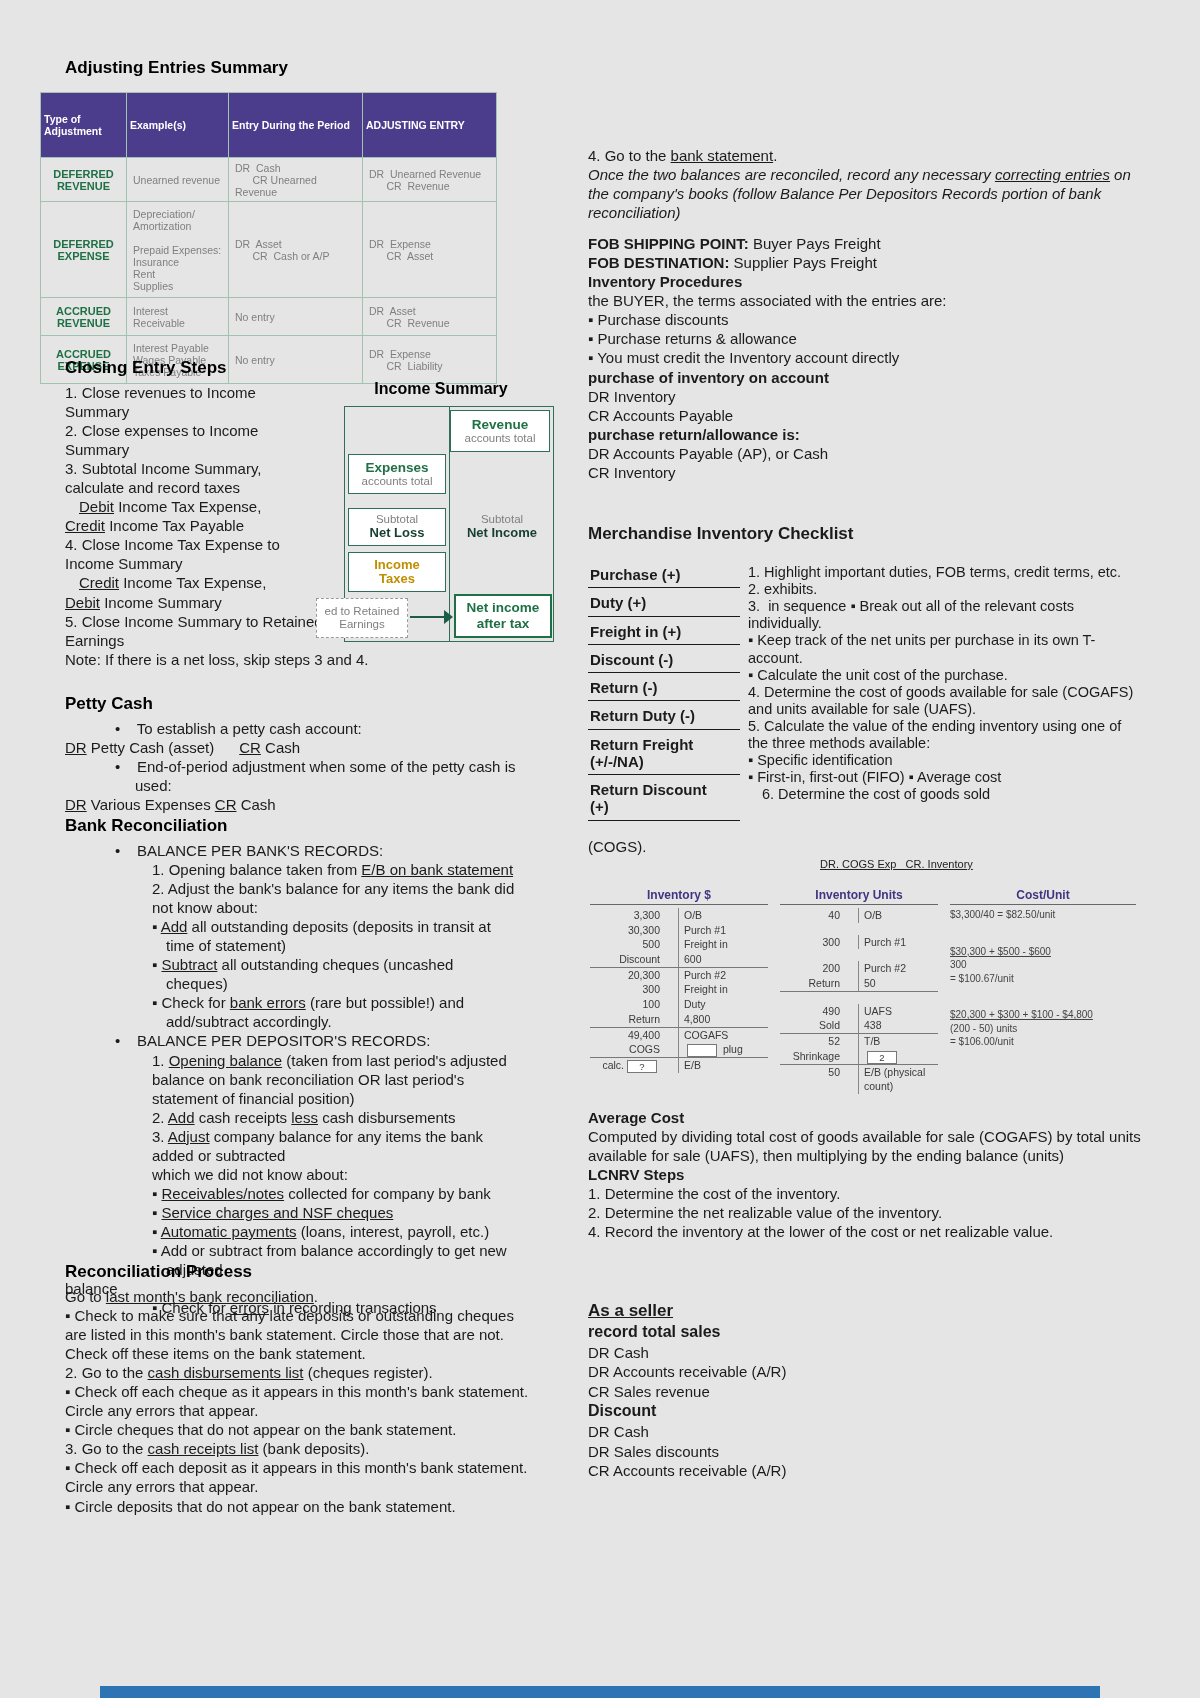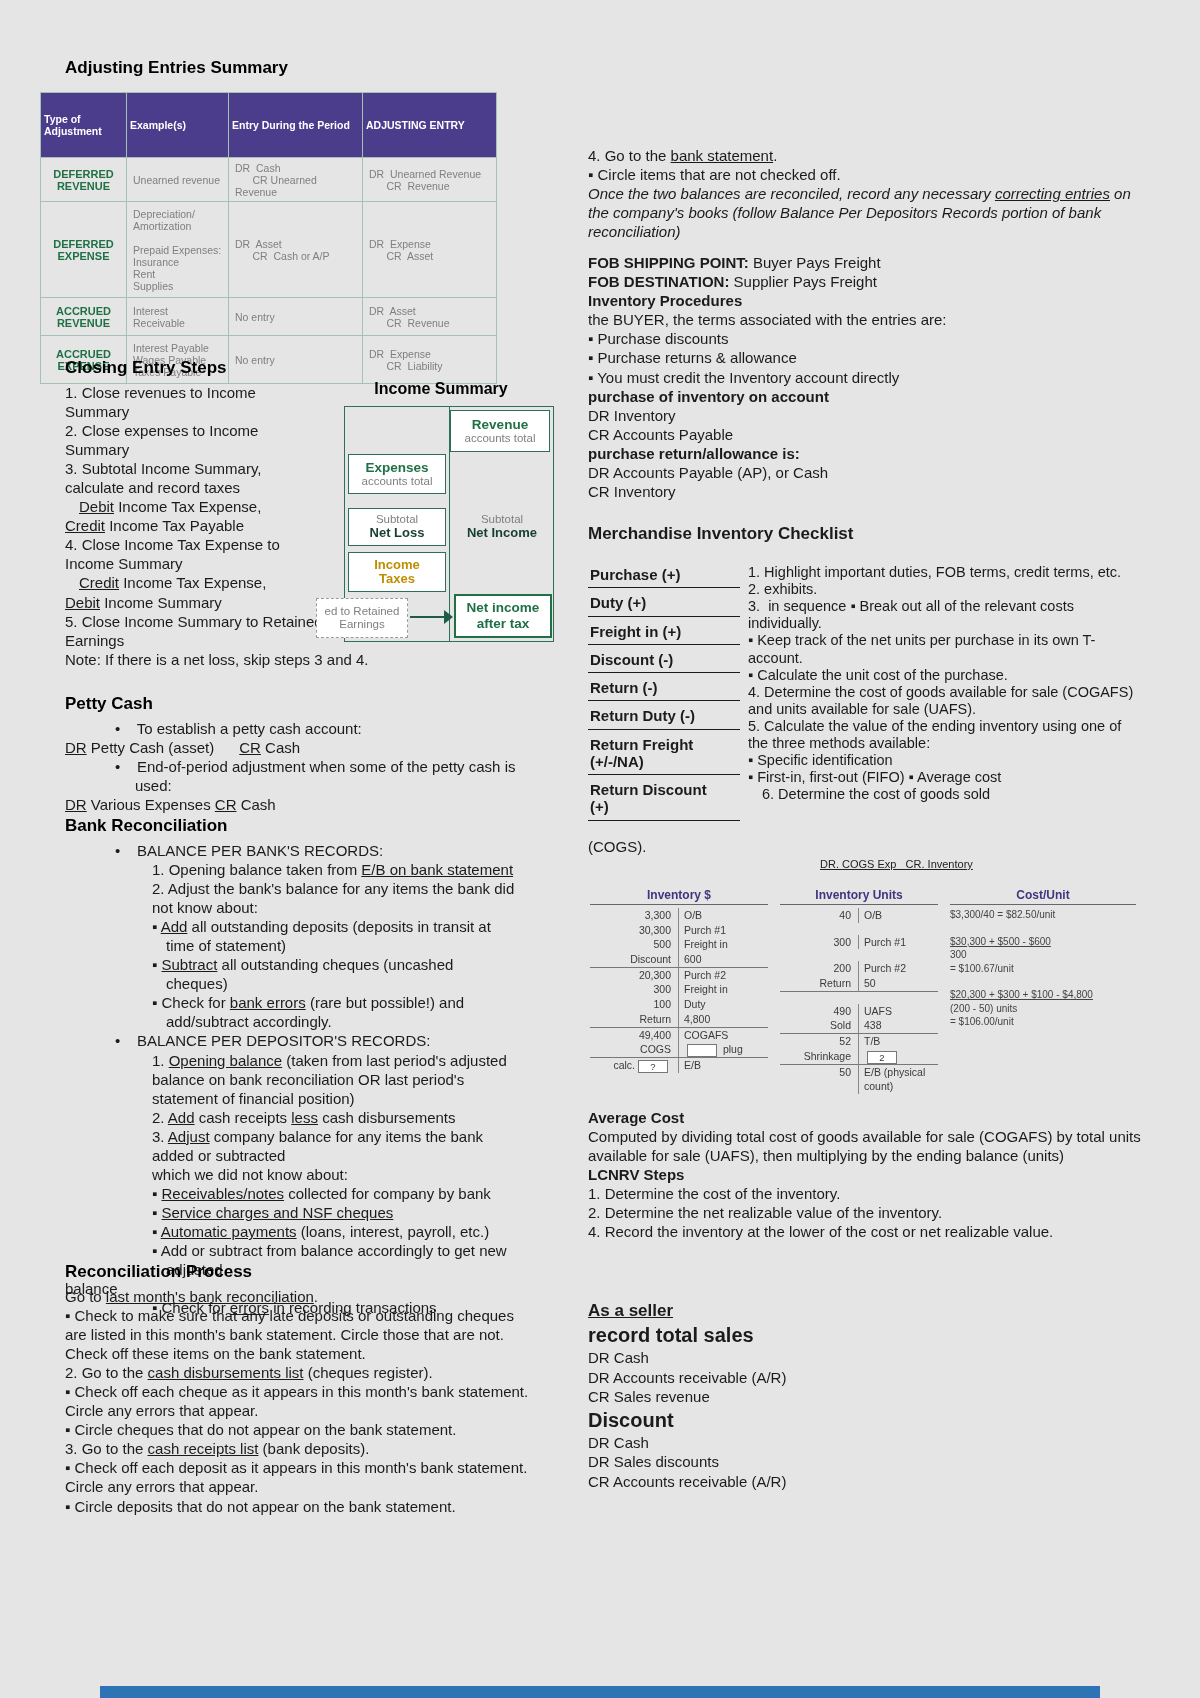--- a/index.html
+++ b/index.html
@@ -11,21 +11,21 @@
   .i{font-style:italic}
   .sp{height:12px}
   .blk{white-space:pre-wrap}
   .ind1{margin-left:14px}
   .ind2{margin-left:87px}
   .dot{margin-left:50px}
   .hang{padding-left:14px;text-indent:-14px}
   .dot.hang{padding-left:20px;text-indent:-20px}
   .wide{width:340px}
   .big{font-size:17px}
-  .med{font-size:20px}
+  .med{font-size:16px}
 
   .sec{position:absolute}
   .h{font-weight:bold;font-size:17px;color:#000;margin-bottom:5px}
   .body{font-size:15px;line-height:1.27;color:var(--ink,#1b1b1b)}
   .narrow{width:258px}
 
   #doc-title{position:absolute;left:65px;top:58px;font-size:17px;font-weight:bold;color:#000}
 
   
   .adj-table{position:absolute;left:40px;top:92px;width:456px;border-collapse:collapse;table-layout:fixed}
@@ -77,28 +77,28 @@
   #is-arrow{position:absolute;left:94px;top:236px;width:34px;height:2px;background:#1e5c48}
   #is-arrow::after{content:"";position:absolute;right:-9px;top:-6px;width:0;height:0;border-left:9px solid #1e5c48;border-top:7px solid transparent;border-bottom:7px solid transparent}
 
   
   .inv{position:absolute;font-size:10.5px;color:#3a3a3a}
   #inv-dollars{left:590px;top:888px;width:178px}
   #inv-units{left:780px;top:888px;width:158px}
   #inv-cost{left:950px;top:888px;width:186px}
   .inv-head{font-weight:bold;color:var(--invpurple,#403580);text-align:center;font-size:12px;border-bottom:1px solid #666;padding-bottom:2px;margin-bottom:3px}
   .trow{display:flex;line-height:1.4}
-  .tl{width:50%;text-align:right;padding-right:7px;border-right:1px solid #888;white-space:pre-wrap}
+  .tl{width:50%;text-align:right;padding-right:18px;border-right:1px solid #888;white-space:pre-wrap}
   .tr{width:50%;padding-left:5px;white-space:pre-wrap}
   .trow.bb .tl,.trow.bb .tr{border-bottom:1px solid #777}
   .trow.bt .tl,.trow.bt .tr{border-top:1px solid #777}
   .trow.gap{margin-top:12px}
   .mbox{display:inline-block;border:1px solid #777;min-width:30px;height:13px;line-height:12px;font-size:9.5px;text-align:center;vertical-align:middle;margin:0 3px;background:#fff}
   .cost-body .blk{font-size:10px;color:#444;line-height:1.35;text-align:left}
-  .cost-body .g{margin-top:13px}
+  .cost-body .g{margin-top:23px}
 
   #footer-bar{position:absolute;left:100px;top:1686px;width:1000px;height:12px}
 </style>
 </head>
 <body>
 
 <div class="page">
 
   <h1 id="doc-title">Adjusting Entries Summary</h1>
 
@@ -250,21 +250,20 @@
         <div class="blk">▪ Circle cheques that do not appear on the bank statement.</div>
         <div class="blk"><span>3. Go to the </span><span class="u">cash receipts list</span><span> (bank deposits).</span></div>
         <div class="blk">▪ Check off each deposit as it appears in this month's bank statement. Circle any errors that appear.</div>
         <div class="blk">▪ Circle deposits that do not appear on the bank statement.</div>
       </div>
   </div>
 
   <div class="sec" id="right-top">
     <div class="body">
         <div class="blk"><span>4. Go to the </span><span class="u">bank statement</span><span>.</span></div>
-        <div class="blk">▪ Circle items that are not checked off.</div>
         <div class="blk i"><span>Once the two balances are reconciled, record any necessary </span><span class="u">correcting entries</span><span> on the company's books (follow Balance Per Depositors Records portion of bank reconciliation)</span></div>
         <div class="blk sp"></div>
         <div class="blk"><span class="b">FOB SHIPPING POINT: </span><span>Buyer Pays Freight</span></div>
         <div class="blk"><span class="b">FOB DESTINATION: </span><span>Supplier Pays Freight</span></div>
         <div class="blk b">Inventory Procedures</div>
         <div class="blk">the BUYER, the terms associated with the entries are:</div>
         <div class="blk">▪ Purchase discounts</div>
         <div class="blk">▪ Purchase returns &amp; allowance</div>
         <div class="blk">▪ You must credit the Inventory account directly</div>
         <div class="blk b">purchase of inventory on account</div>

